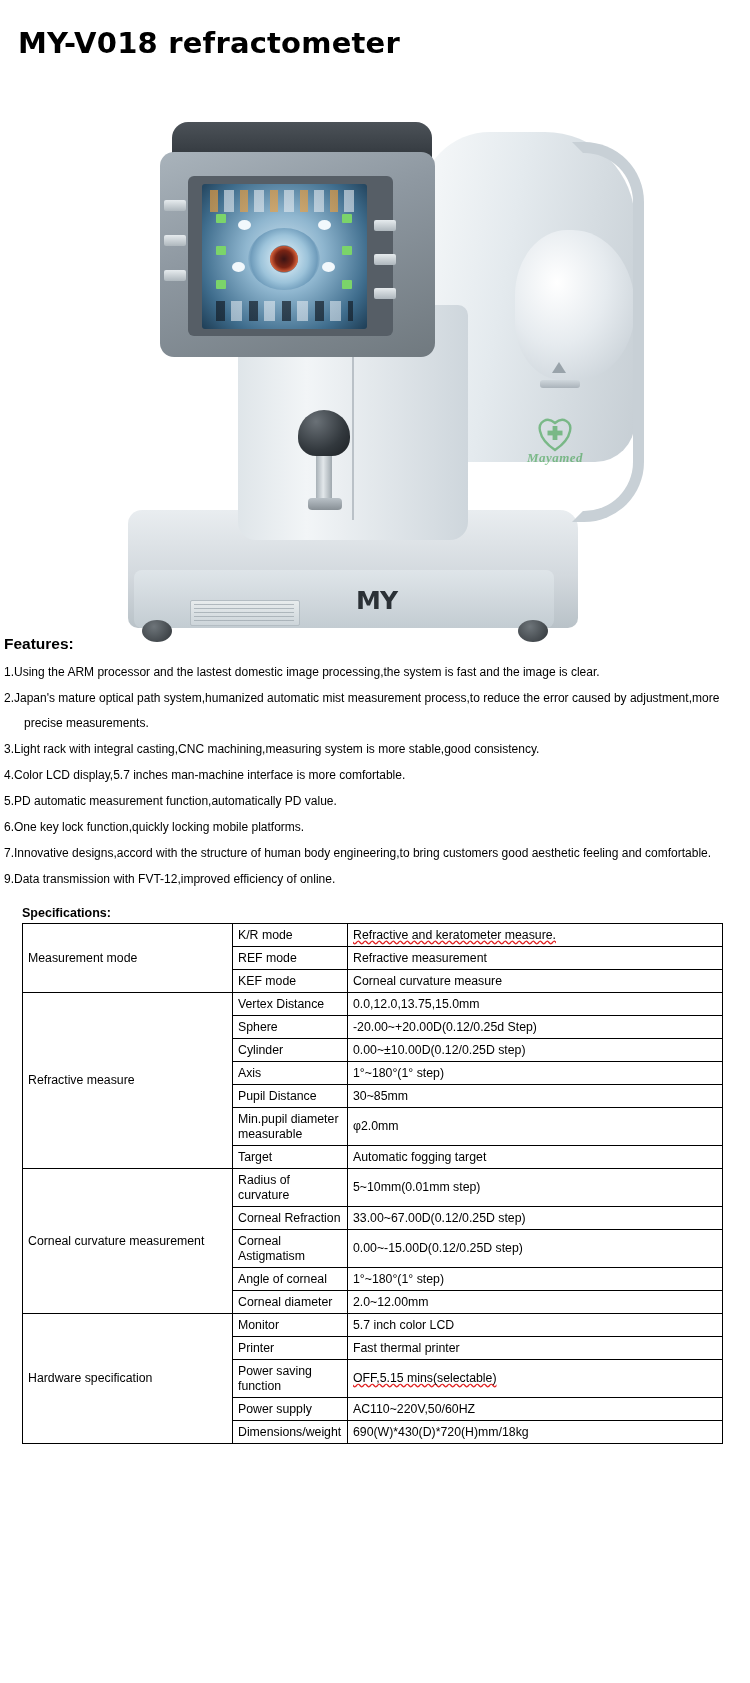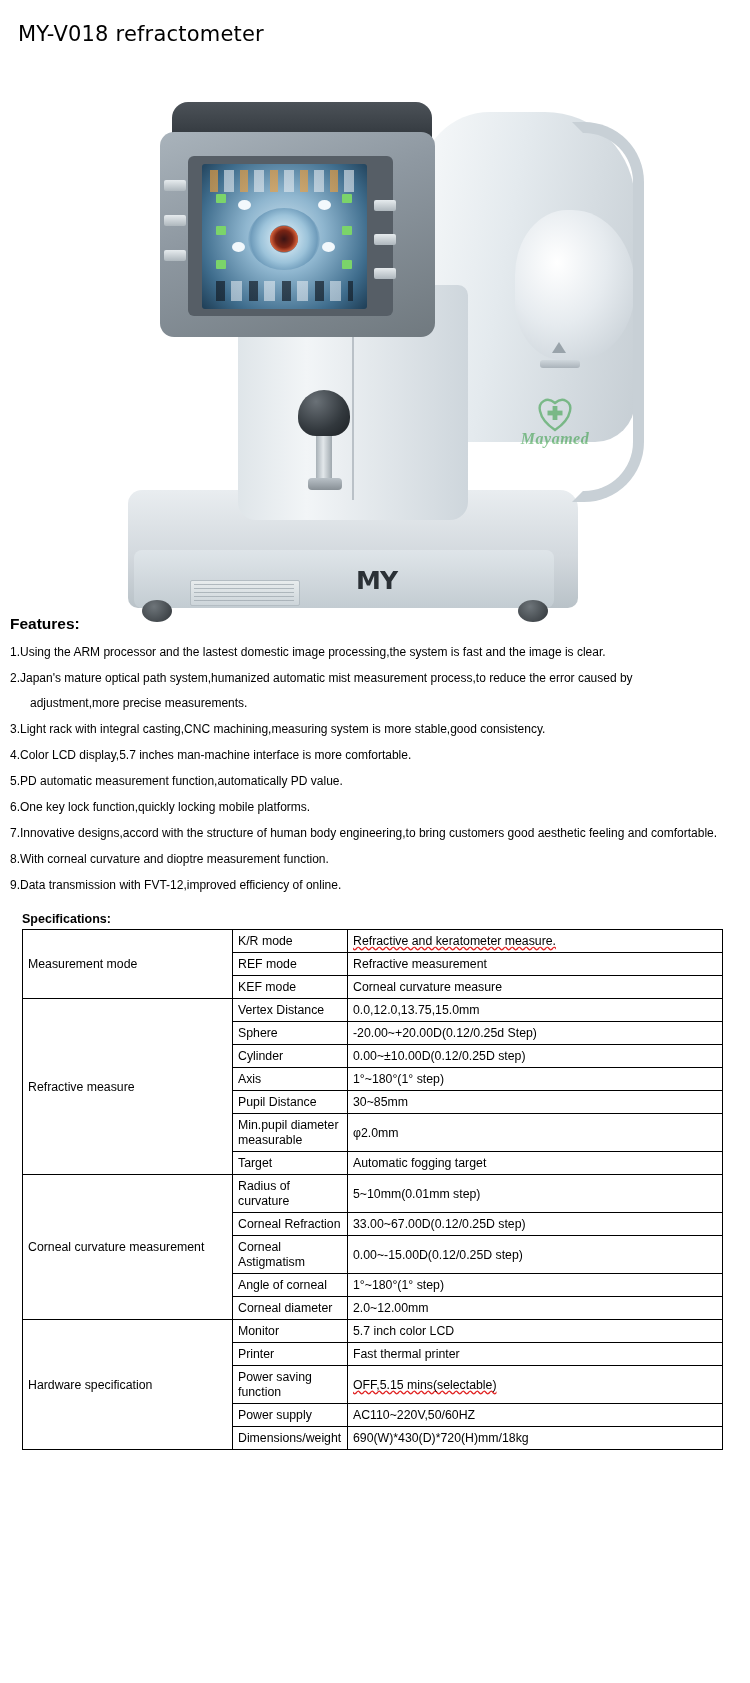--- a/index.html
+++ b/index.html
@@ -9,22 +9,22 @@
     height: 1683px;
     background: #ffffff;
     font-family: "Liberation Sans", sans-serif;
     color: #000000;
     position: relative;
     overflow: hidden;
   }
 
   
   .page-title {
-    font-size: 21px;
-    font-weight: normal;
+    font-size: 29px;
+    font-weight: bold;
     letter-spacing: 0.2px;
     padding: 9px 0 0 18px;
     line-height: 1.1;
     font-family: "DejaVu Sans", sans-serif;
   }
 
   
   .photo-wrap {
     position: relative;
     width: 750px;
@@ -308,32 +308,32 @@
     width: 130px;
     text-align: center;
     opacity: .55;
   }
   .wm-logo {
     width: 42px; height: 42px;
     margin: 0 auto;
     position: relative;
   }
   .wm-text {
-    font-size: 16px;
+    font-size: 13px;
     font-weight: bold;
     color: #2f9b3e;
     font-style: italic;
     letter-spacing: .5px;
     margin-top: -4px;
     font-family: "Liberation Serif", serif;
   }
 
   
   .features {
-    padding: 0 26px 0 10px;
+    padding: 0 26px 0 4px;
   }
   .features-heading {
     font-size: 15.5px;
     font-weight: bold;
     margin: 0 0 7px 0;
   }
   .feature-item {
     font-size: 12px;
     line-height: 25px;
     padding-left: 20px;
@@ -445,21 +445,20 @@
 
 <div class="features">
   <div class="features-heading">Features:</div>
   <div class="feature-item">1.Using the ARM processor and the lastest domestic image processing,the system is fast and the image is clear.</div>
   <div class="feature-item">2.Japan's mature optical path system,humanized automatic mist measurement process,to reduce the error caused by adjustment,more precise measurements.</div>
   <div class="feature-item">3.Light rack with integral casting,CNC machining,measuring system is more stable,good consistency.</div>
   <div class="feature-item">4.Color LCD display,5.7 inches man-machine interface is more comfortable.</div>
   <div class="feature-item">5.PD automatic measurement function,automatically PD value.</div>
   <div class="feature-item">6.One key lock function,quickly locking mobile platforms.</div>
   <div class="feature-item">7.Innovative designs,accord with the structure of human body engineering,to bring customers good aesthetic feeling and comfortable.</div>
-  <div class="feature-item">8.With corneal curvature and dioptre measurement function.</div>
   <div class="feature-item">9.Data transmission with FVT-12,improved efficiency of online.</div>
 </div>
 
 <div class="spec-heading">Specifications:</div>
 
 <table class="spec">
   <tbody>
     <tr>
       <td class="cat" rowspan="3">Measurement mode</td>
       <td class="key">K/R mode</td>

